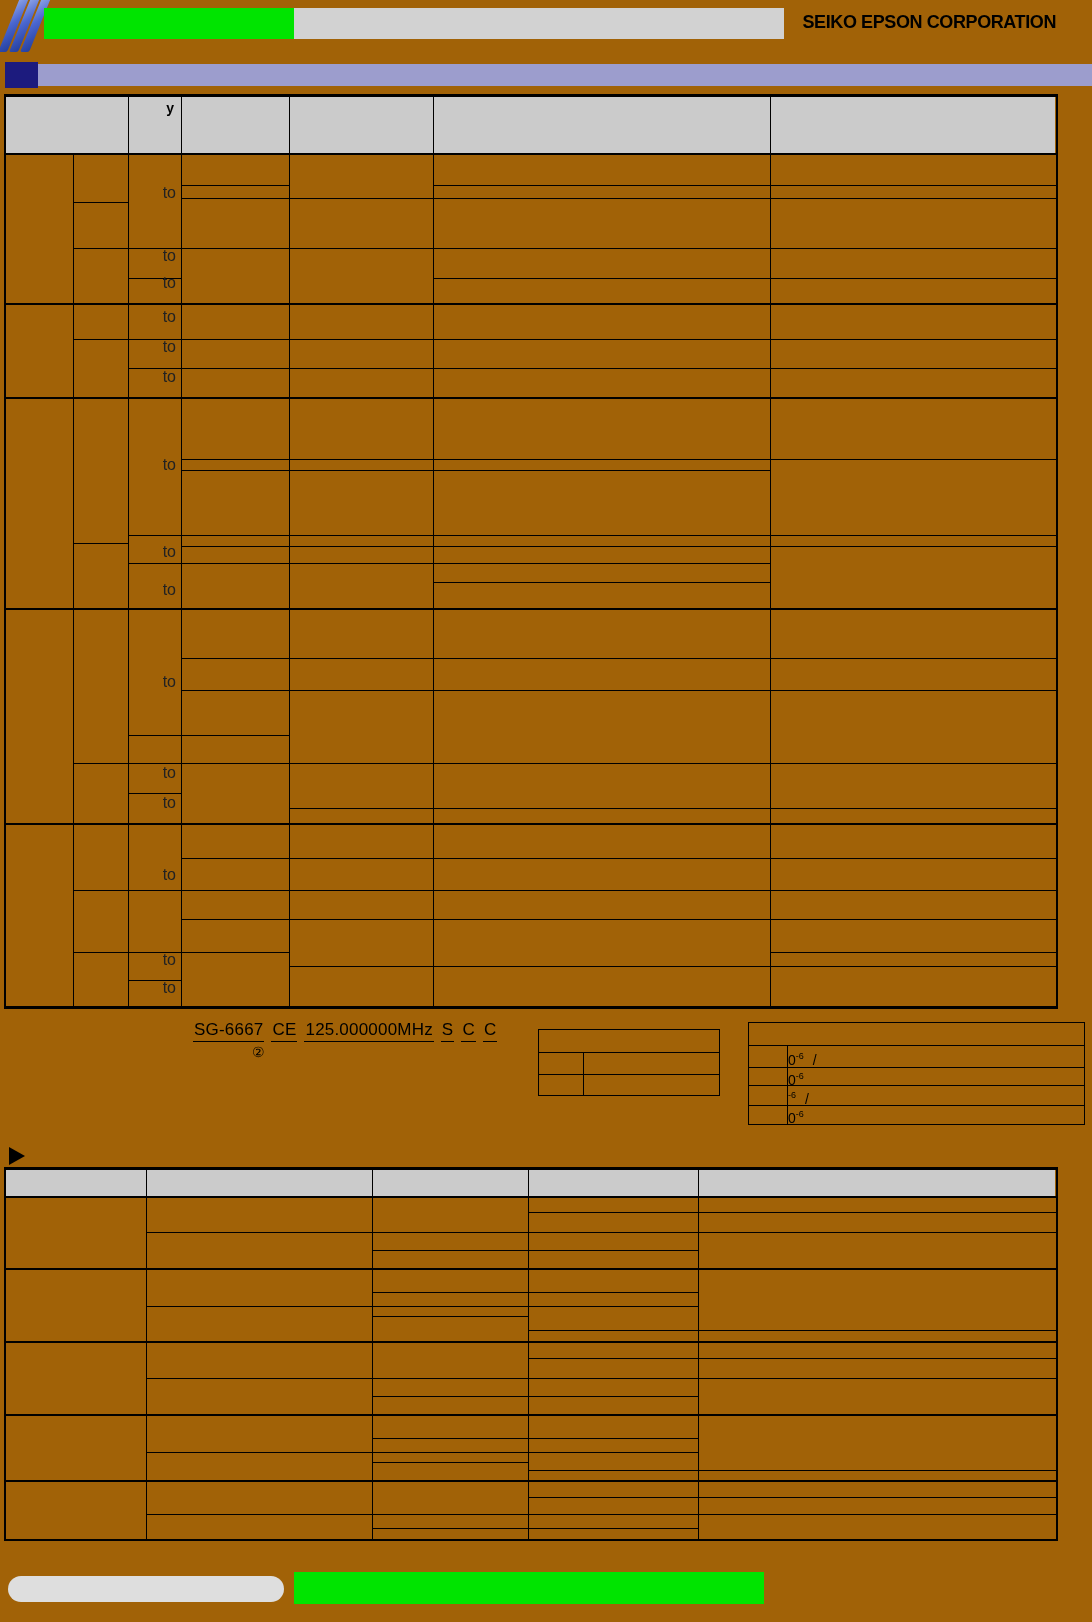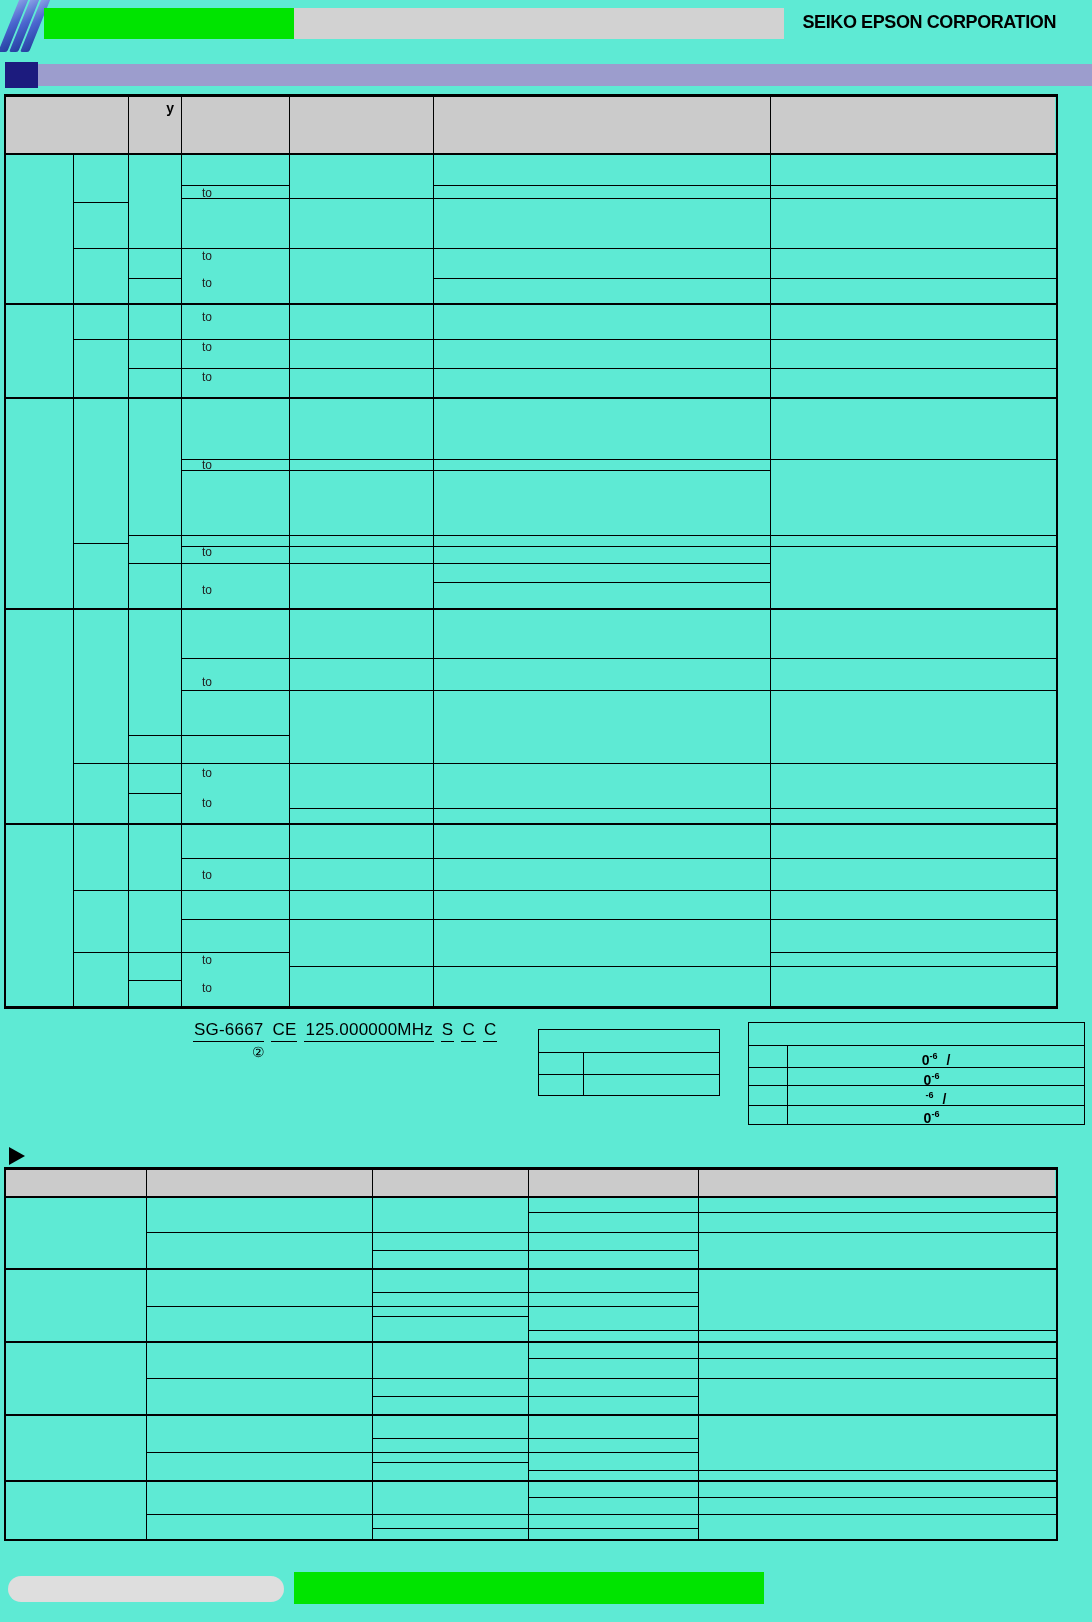--- a/index.html
+++ b/index.html
@@ -1,48 +1,48 @@
 <!DOCTYPE html>
 <html><head>
 <meta charset="utf-8">
 <style>
   html,body{margin:0;padding:0;background:#fff;}
   #page{
-    position:relative;width:1092px;height:1622px;background:#5eead4;overflow:hidden;
+    position:relative;width:1092px;height:1622px;background:#a16207;overflow:hidden;
     font-family:"Liberation Sans", sans-serif;color:#000;
   }
   .abs{position:absolute;}
   .ln{position:absolute;background:#000;}
   .fill-gray{position:absolute;background:#cbcbcb;}
   
   .logo-stripe{position:absolute;top:-2px;width:9px;height:54px;transform:skewX(-22deg);
     background:linear-gradient(135deg,#8ea4e6 0%,#4a66cf 45%,#233f9e 100%);border-radius:2px;}
   .green-bar{position:absolute;background:#00e400;}
   .gray-bar{position:absolute;background:#d2d2d2;}
   .company{position:absolute;top:12px;left:700px;width:356px;text-align:right;
     font-size:18px;font-weight:bold;letter-spacing:-0.4px;white-space:nowrap;}
   .navy-block{position:absolute;background:#1c1b7e;}
   .lavender-bar{position:absolute;background:#9c9dcd;}
   
   .y-head{position:absolute;left:128px;top:100px;width:46px;height:20px;text-align:right;
     padding-right:6px;font-size:14px;font-weight:bold;}
   .to-label{position:absolute;left:130px;width:46px;height:16px;text-align:right;
-    padding-right:2px;font-size:12px;color:#222;line-height:16px;padding-left:36px;}
+    padding-right:2px;font-size:16px;color:#222;line-height:16px;}
   
   .pn-line{position:absolute;left:193px;top:1020px;display:flex;gap:7px;
     font-size:17px;letter-spacing:0.2px;white-space:nowrap;}
   .pn-token{border-bottom:1.5px solid #000;padding:0 1px 1px 1px;}
   .pn-callout{position:absolute;left:252px;top:1044px;font-size:14px;}
   
   .tri-right{position:absolute;left:9px;top:1147px;width:0;height:0;
     border-top:9px solid transparent;border-bottom:9px solid transparent;
     border-left:16px solid #000;}
   
-  .rt-val{position:absolute;left:788px;width:296px;text-align:center;
-    font-size:14px;line-height:18px;white-space:nowrap;font-weight:bold;}
+  .rt-val{position:absolute;left:788px;width:296px;text-align:left;
+    font-size:14px;line-height:18px;white-space:nowrap;}
   .rt-val .exp{font-size:9px;vertical-align:6px;}
   .rt-val .sfx{margin-left:9px;}
   
   .footer-capsule{position:absolute;left:8px;top:1576px;width:276px;height:26px;
     background:#dedede;border-radius:13px;}
   .footer-green{position:absolute;left:294px;top:1572px;width:470px;height:32px;background:#00e400;}
 </style>
 </head>
 <body>
 

